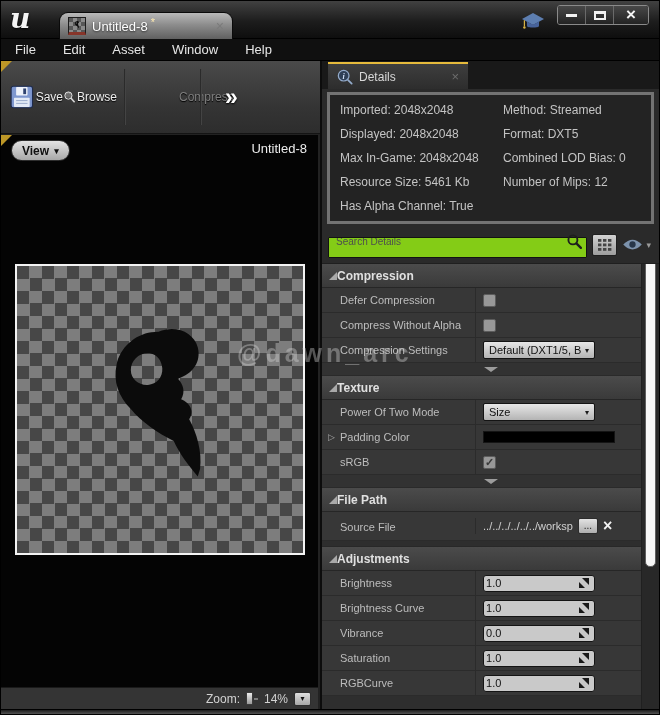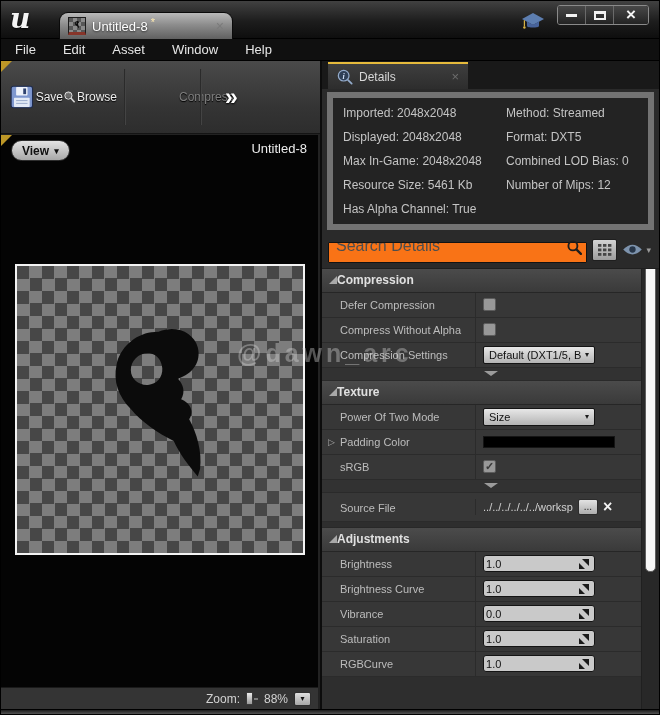--- a/index.html
+++ b/index.html
@@ -68,26 +68,26 @@
   .zoom-tick{width:4px;height:2px;background:#7d7d7d;}
   .zoom-dd{width:17px;height:14px;background:linear-gradient(#dedede,#a7a7a7);border:1px solid #2e2e2e;border-radius:2px;
     display:flex;align-items:center;justify-content:center;font-size:8px;color:#111;}
 
   
   .details-panel{width:338px;background:#2a2a2a;display:flex;flex-direction:column;}
   .d-tabbar{height:28px;background:#191919;display:flex;align-items:flex-end;padding-left:6px;flex-shrink:0;}
   .d-tab{height:27px;width:140px;display:flex;align-items:center;gap:6px;padding:0 9px;
     background:linear-gradient(#3e3e3e,#2d2d2d);border-top:2px solid #e5ba3c;color:#d8d8d8;font-size:12px;}
   .d-tab-close{margin-left:auto;color:#6d6d6d;font-size:13px;}
-  .info-box{margin:3px 5px 4px 5px;border:6px solid #737373;background:#232323;padding:8px 10px;
+  .info-box{margin:3px 5px 4px 5px;border:3px solid #737373;background:#232323;padding:8px 10px;
     display:grid;grid-template-columns:163px 1fr;row-gap:10px;font-size:12px;color:#c4c4c4;flex-shrink:0;}
   .search-row{display:flex;align-items:center;gap:5px;padding:3px 6px 5px 6px;flex-shrink:0;}
   .search-wrap{position:relative;flex:1;}
-  .search-input{width:100%;height:21px;background:#f97316;border:1px solid #131313;border-radius:1px;
-    color:#1c1c1c;font-size:16px;padding:0 24px 12px 7px;font-family:inherit;}
+  .search-input{width:100%;height:21px;background:#84cc16;border:1px solid #131313;border-radius:1px;
+    color:#1c1c1c;font-size:10px;padding:0 24px 12px 7px;font-family:inherit;}
   .search-input::placeholder{color:#4e4e4e;}
   .search-mag{position:absolute;right:5px;top:3px;}
   .grid-btn{width:25px;height:22px;background:linear-gradient(#d2d2d2,#9d9d9d);border:1px solid #1f1f1f;border-radius:2px;
     display:flex;align-items:center;justify-content:center;}
   .eye-btn{display:flex;align-items:center;gap:3px;padding-right:2px;}
   .eye-caret{color:#9a9a9a;font-size:9px;}
 
   .props{position:relative;flex:1;background:#2e2e2e;border-top:1px solid #1f1f1f;overflow:hidden;}
   .cat-header{height:24px;background:linear-gradient(#4b4b4b,#3a3a3a);border-bottom:1px solid #262626;
     display:flex;align-items:center;padding-left:7px;}
@@ -233,21 +233,21 @@
             <path fill="#0b0b0b" fill-rule="evenodd" d="M49.5,22.8 C55.5,20.2 61.8,23 63.2,28.2 C64.5,33.2 61.5,37.5 56.2,39.2 C58.2,41.2 58.9,44 57.4,46.4 C60.4,47.6 62.2,50.6 60.2,53.4 C62.8,58 64.8,64.8 64,70.8 L63.2,73.4 C60,69.6 56.8,65.4 54.8,61 C49.2,58.2 43.4,54.2 39.8,49.8 C35.4,45.4 33.6,40 34.8,34.4 C36,28.4 41.2,23.8 47,23 C47.8,22.9 48.7,22.8 49.5,22.8 Z M46.8,30.4 C43,29.8 39.8,32.6 39.8,36.2 C39.8,39.4 42.6,41.6 45.8,41.4 C48.9,41.2 51,38.8 50.8,35.6 C50.6,32.9 49,30.8 46.8,30.4 Z"></path>
           </svg>
         </div>
 
         <div class="viewport-bottom">
           <span class="zoom-label">Zoom:</span>
           <span class="zoom-slider">
             <span class="zoom-handle"></span>
             <span class="zoom-tick"></span>
           </span>
-          <span class="zoom-value">88%</span>
+          <span class="zoom-value">14%</span>
           <span class="zoom-dd">▾</span>
         </div>
       </div>
     </div>
 
     <div class="details-panel">
 
       <div class="d-tabbar">
         <div class="d-tab">
           <svg width="16" height="16" viewBox="0 0 18 18">
@@ -363,20 +363,24 @@
           <span class="prop-value">
               <span class="checkbox">
                 <span>✓</span>
               </span>
             </span>
         </div>
         <div class="expander">
             <span class="expander-tri"></span>
           </div>
 
+        <div class="cat-header">
+          <span class="cat-arrow"></span>
+          <span class="cat-title">File Path</span>
+        </div>
         <div class="prop-row filepath-row">
           <span class="prop-name">Source File</span>
           <span class="prop-value">
             <span class="src-stack">
               <span class="src-line">
                 <span class="src-path">../../../../../../worksp</span>
                 <span class="mini-btn">...</span>
                 <span class="clear-x">×</span>
               </span>
             </span>

